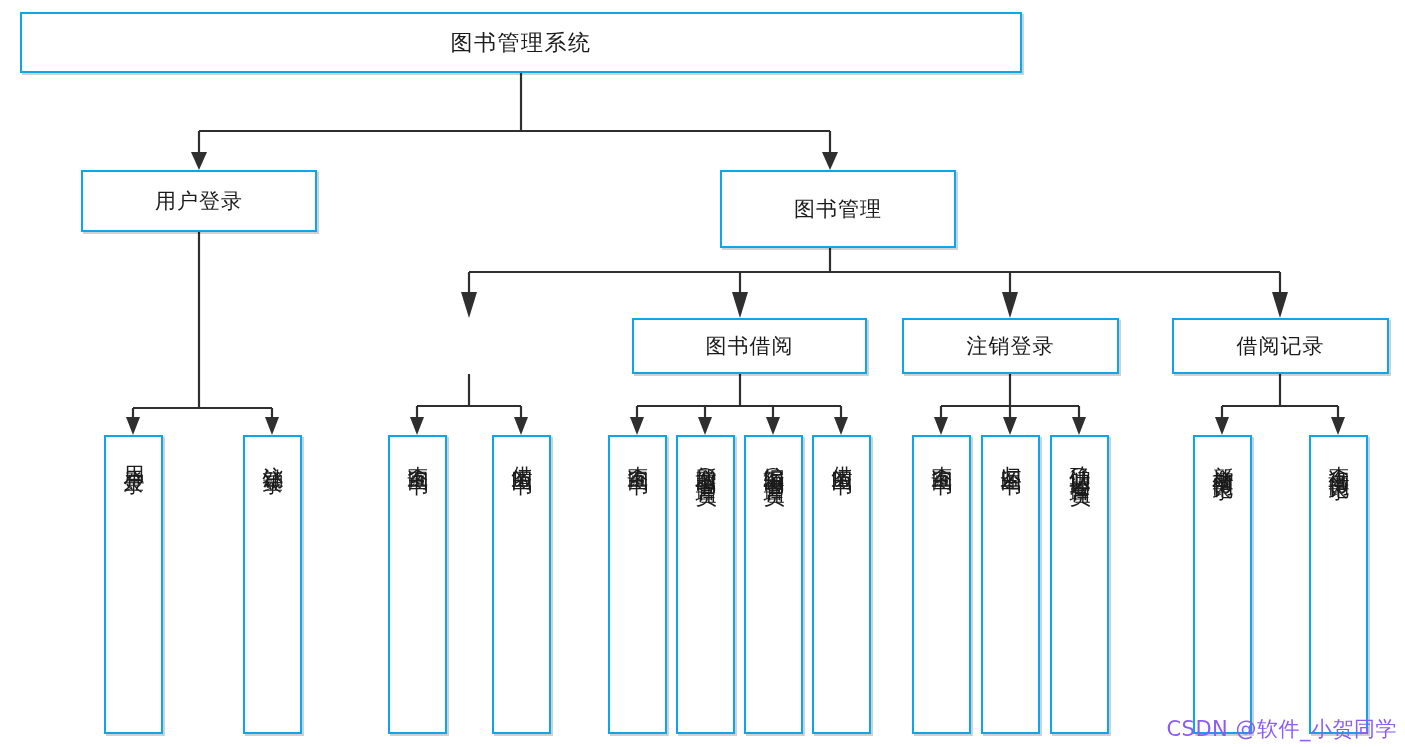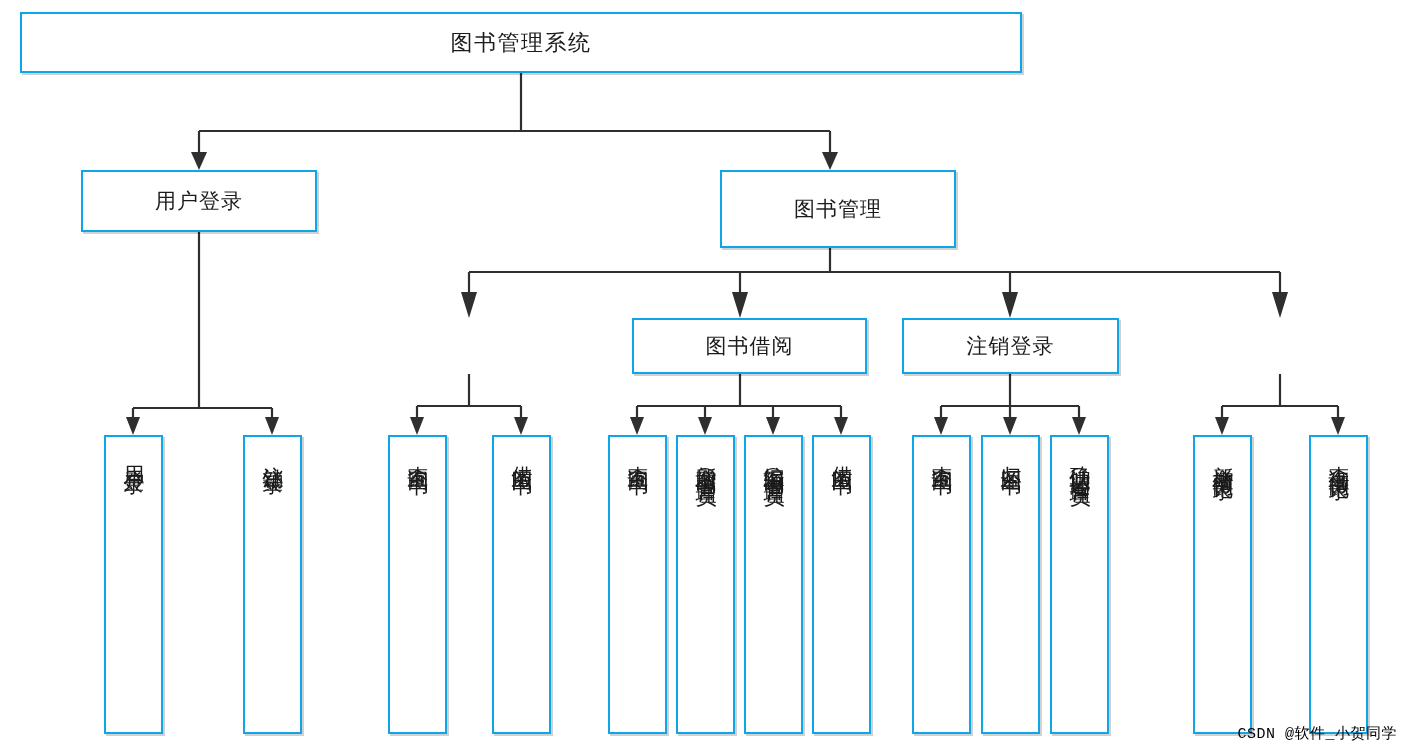--- a/index.html
+++ b/index.html
@@ -68,26 +68,25 @@
     stroke: #2f2f2f;
     stroke-width: 2.2;
     fill: none;
   }
   .arrowhead { fill: #2f2f2f; stroke: none; }
   
   #watermark {
     position: absolute;
     right: 8px;
     bottom: 4px;
-    font-size: 15px;
-    color: #000000;
+    font-size: 21px;
+    color: #8b5cf6;
     letter-spacing: 0.5px;
     user-select: none;
     white-space: nowrap;
-    font-family: Liberation Mono, monospace;
   }
 </style>
 </head>
 <body>
 
 <div id="diagram">
 
   <svg id="wires" viewBox="0 0 1405 747">
 
     <line x1="521" y1="73" x2="521" y2="131"></line>
@@ -160,20 +159,23 @@
   <div class="node h" style="left:720px; top:170px; width:236px; height:78px;">
     <span class="label">图书管理</span>
   </div>
 
   <div class="node h" style="left:632px; top:318px; width:235px; height:56px;">
     <span class="label">图书借阅</span>
   </div>
   <div class="node h" style="left:902px; top:318px; width:217px; height:56px;">
     <span class="label">注销登录</span>
   </div>
+  <div class="node h" style="left:1172px; top:318px; width:217px; height:56px;">
+    <span class="label">借阅记录</span>
+  </div>
 
   <div class="node v" style="left:104px; top:435px; width:59px; height:299px;">
     <span class="label">用户登录</span>
   </div>
   <div class="node v" style="left:243px; top:435px; width:59px; height:299px;">
     <span class="label">注销登录</span>
   </div>
 
   <div class="node v" style="left:388px; top:435px; width:59px; height:299px;">
     <span class="label">查询图书</span>

